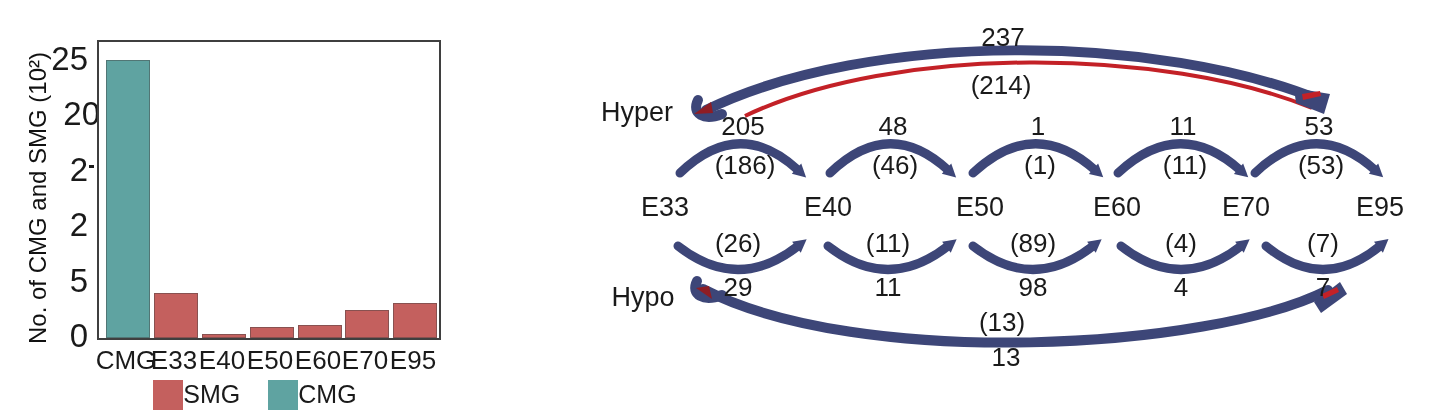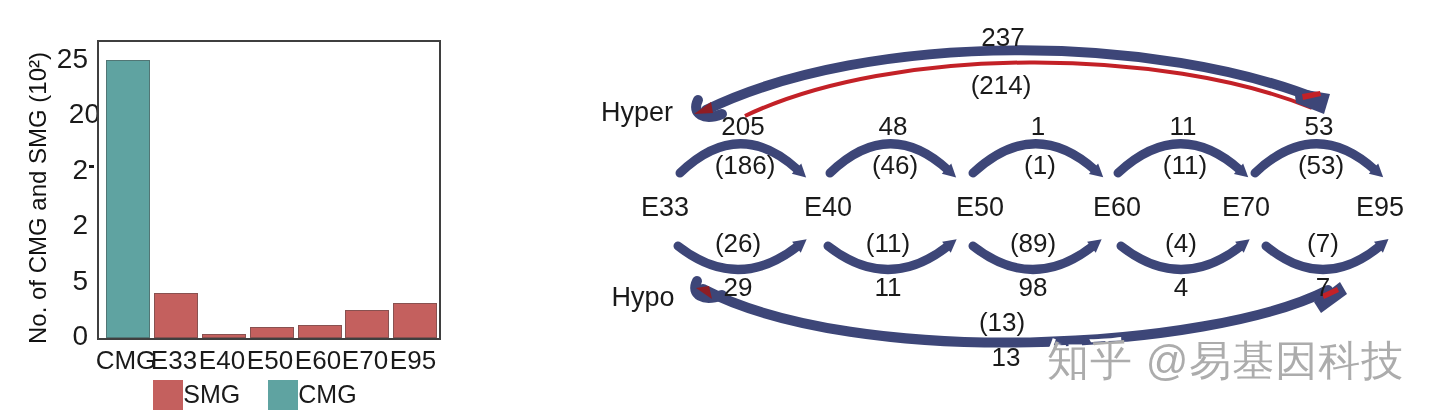--- a/index.html
+++ b/index.html
@@ -5,21 +5,21 @@
   html,body{margin:0;padding:0;background:#fff;}
   .stage{position:relative;width:1439px;height:420px;background:#ffffff;overflow:hidden;
          font-family:"Liberation Sans",sans-serif;color:#1a1a1a;}
   
   .plot-area{position:absolute;left:97px;top:40px;width:344px;height:300px;
              border:2px solid #3f3f3f;box-sizing:border-box;background:#fff;}
   .bar{position:absolute;box-sizing:border-box;border:1px solid rgba(64,64,64,0.45);}
   .y-title{position:absolute;left:-142px;top:184px;width:360px;height:28px;
            transform:rotate(-90deg);text-align:center;font-size:24px;line-height:28px;
            color:#111;white-space:nowrap;}
-  .y-tick{position:absolute;width:52px;text-align:right;font-size:28px;line-height:30px;color:#1a1a1a;}
+  .y-tick{position:absolute;width:52px;text-align:right;font-size:33px;line-height:30px;color:#1a1a1a;}
   .minor-tick{position:absolute;left:89px;top:165px;width:5px;height:3px;background:#1a1a1a;}
   .x-cat{position:absolute;top:345px;width:64px;text-align:center;font-size:26px;color:#1a1a1a;}
   .legend{position:absolute;left:60px;top:380px;width:390px;display:flex;
           justify-content:center;align-items:center;gap:28px;}
   .legend-item{display:flex;}
   .legend-swatch{width:30px;height:30px;}
   .legend-label{font-size:25px;color:#1a1a1a;}
   
   .arc-svg{position:absolute;left:0;top:0;}
   .arc-svg text{font-family:"Liberation Sans",sans-serif;fill:#1a1a1a;}
@@ -157,14 +157,13 @@
 
     <text class="row-label" x="637" y="121" text-anchor="middle">Hyper</text>
     <text class="row-label" x="643" y="306" text-anchor="middle">Hypo</text>
 
     <text class="num-label" x="1003" y="46" text-anchor="middle">237</text>
     <text class="num-label" x="1001" y="94" text-anchor="middle">(214)</text>
     <text class="num-label" x="1002" y="331" text-anchor="middle">(13)</text>
     <text class="num-label" x="1006" y="366" text-anchor="middle">13</text>
   </svg>
 
-  <div class="watermark">知乎 @易基因科技</div>
 </div>
 
 </body></html>

